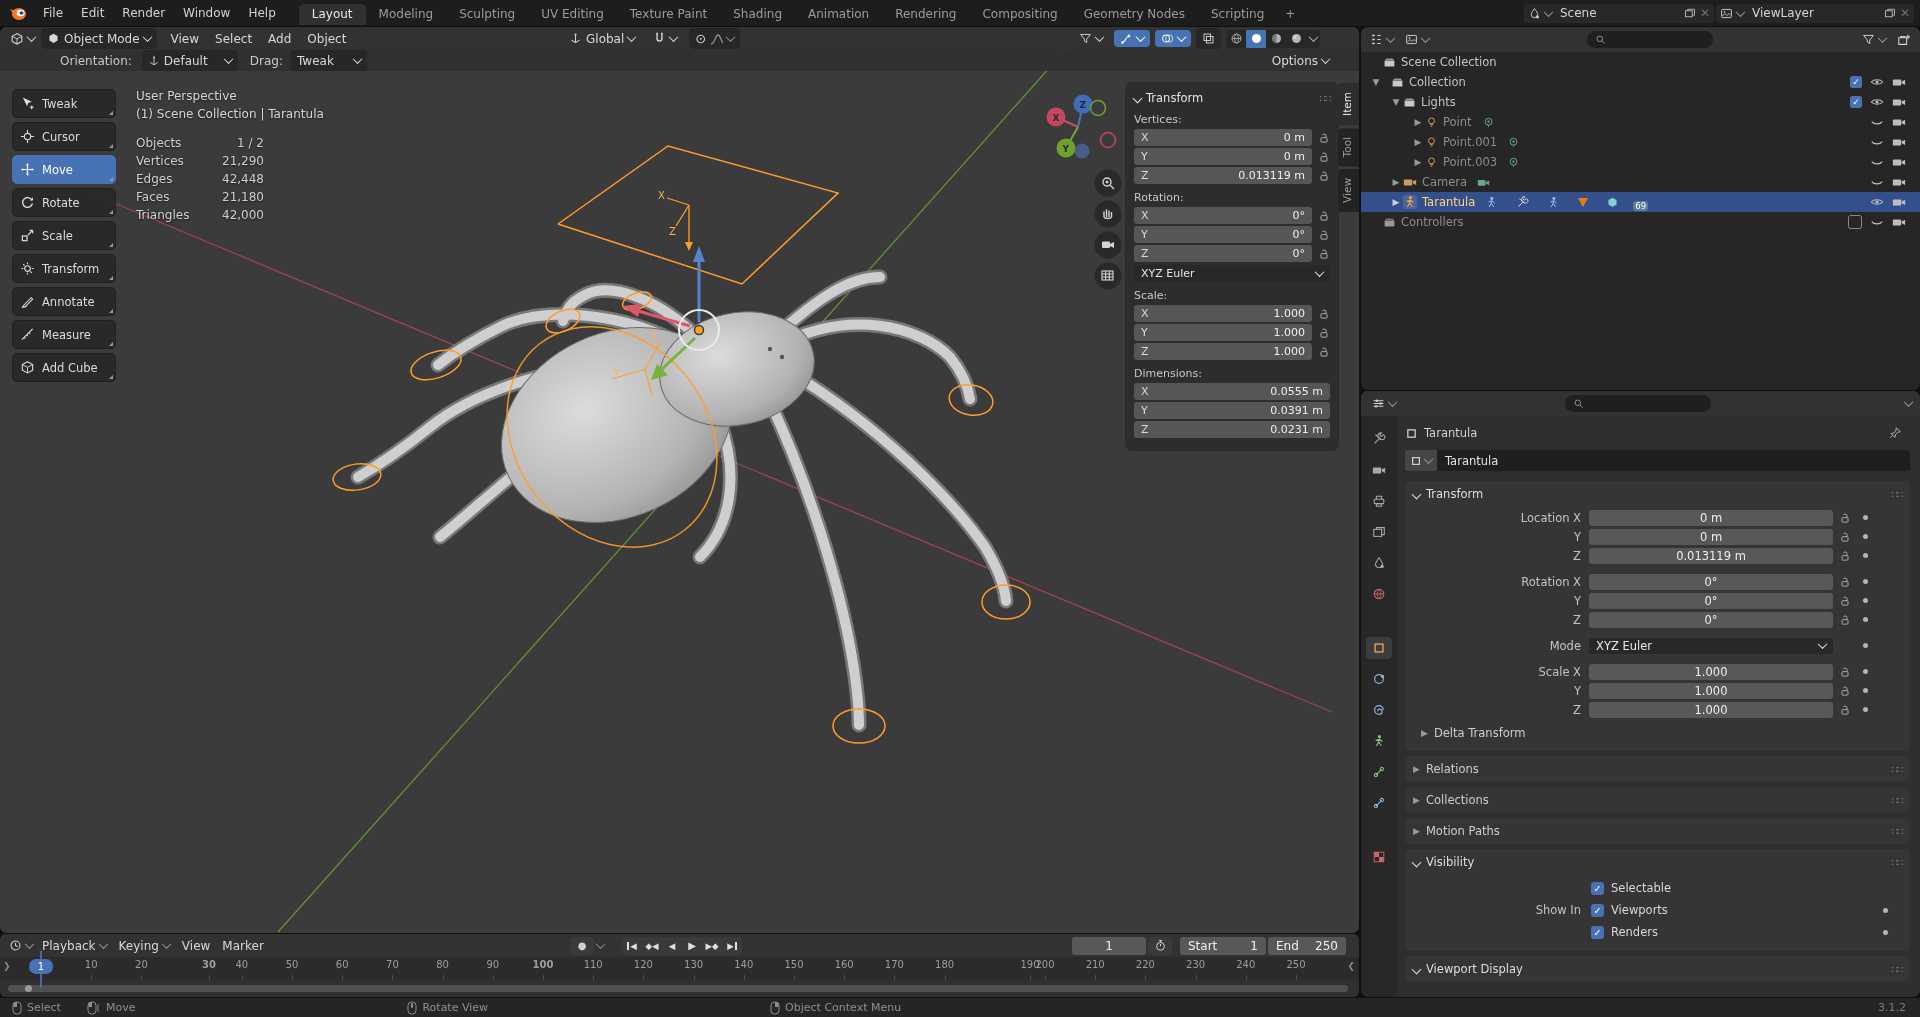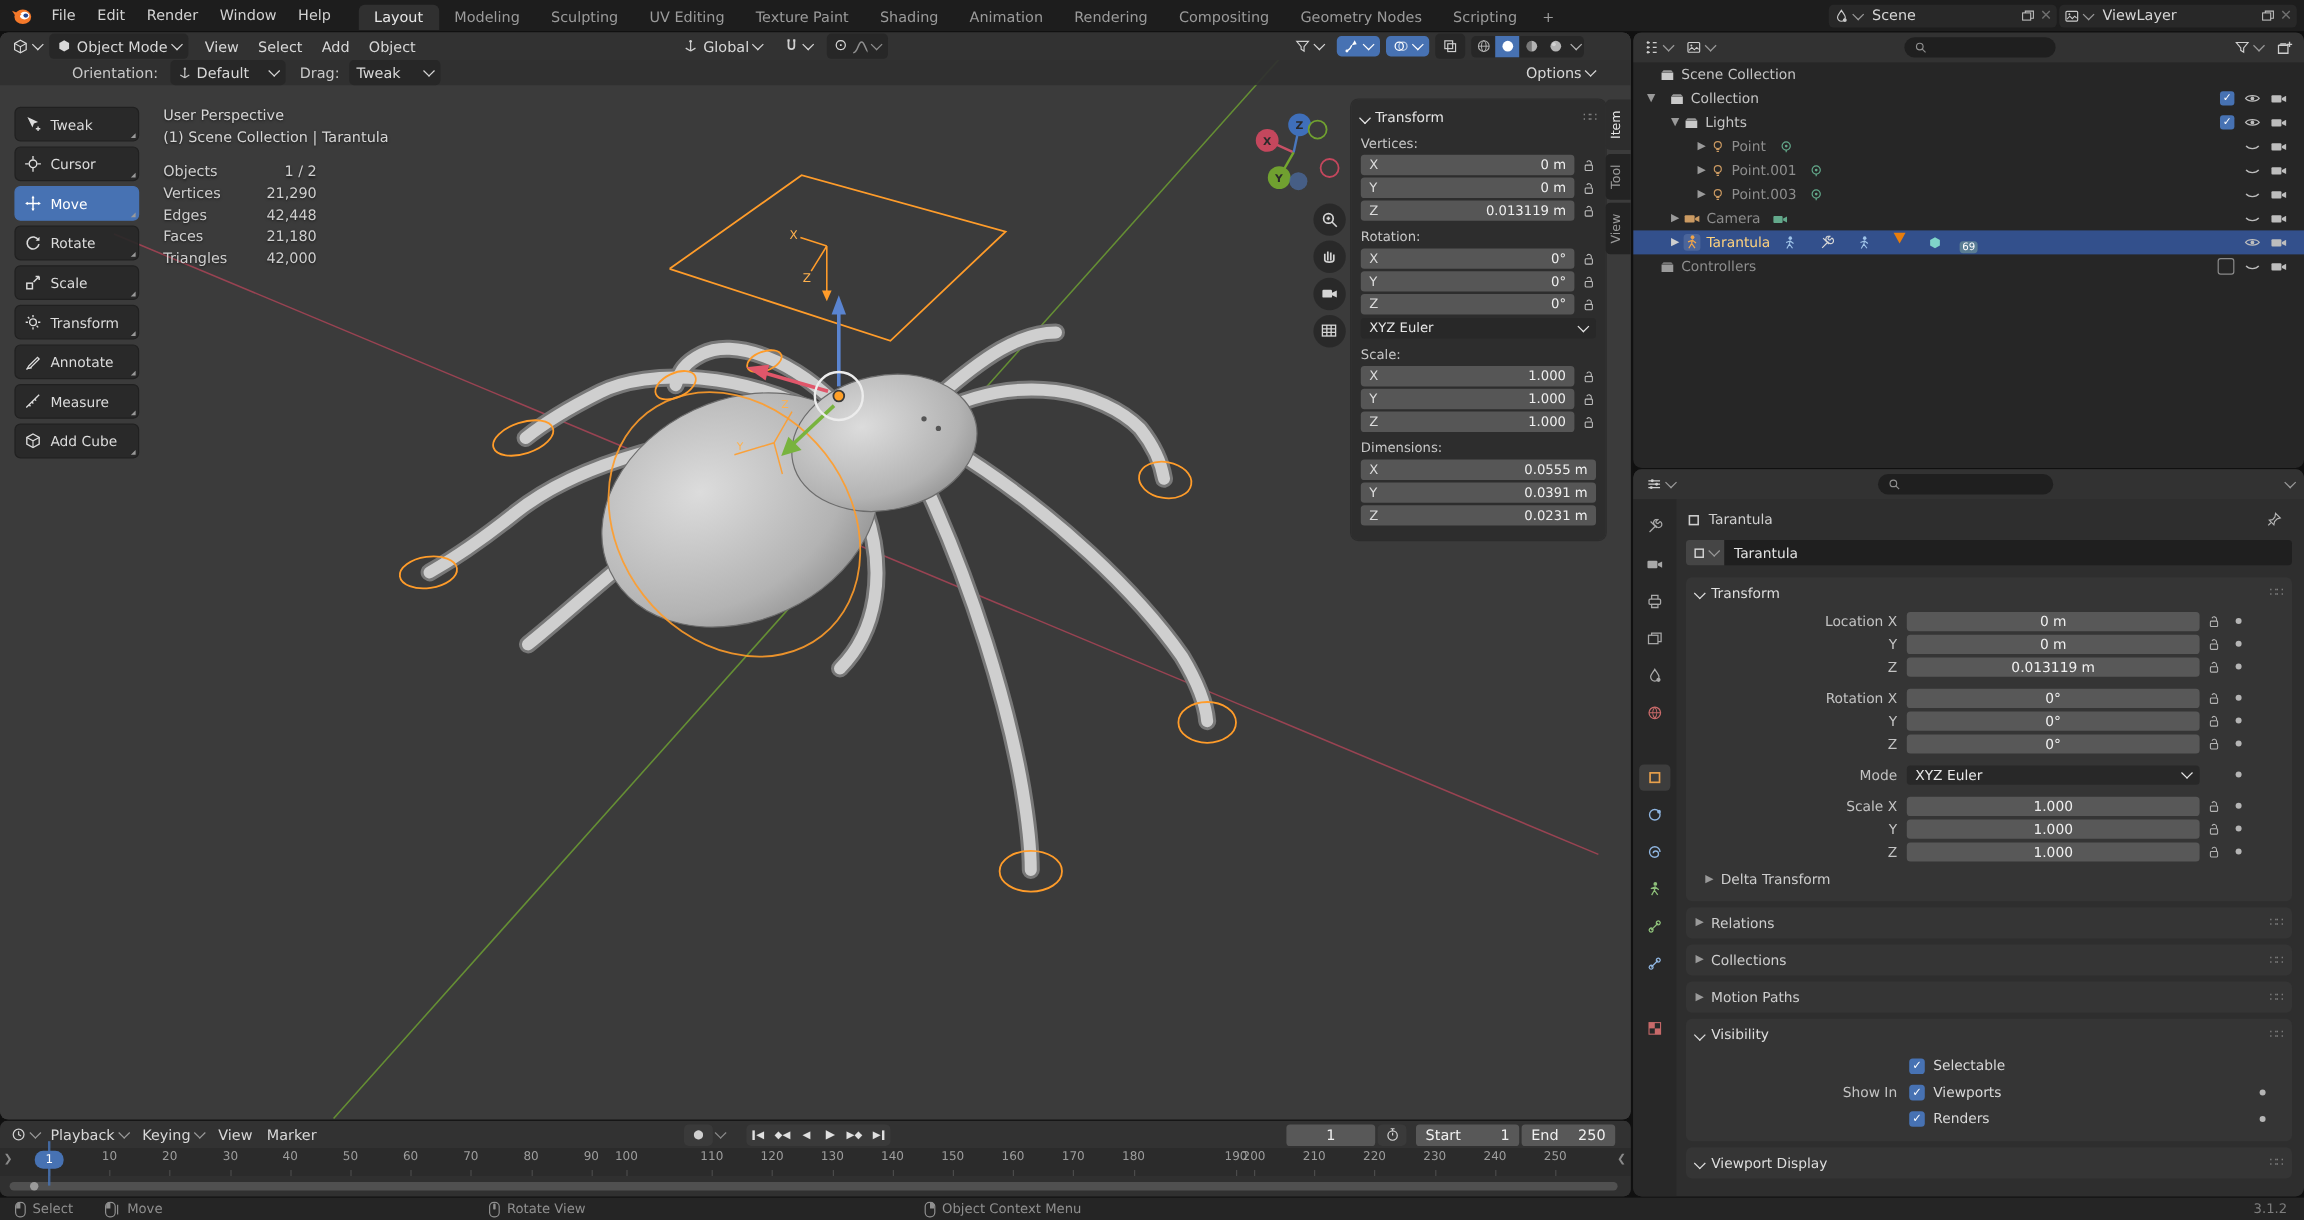--- a/index.html
+++ b/index.html
@@ -61,21 +61,21 @@
   .olrow{display:flex;align-items:center;height:20px;padding-left:8px;color:#c4c4c4;position:relative}
   .olrow .lbl{margin-left:5px}
   .olrow .disc{width:14px;color:#9a9a9a;font-size:9px;text-align:center}
   .olrow.dim,.olrow.dim .lbl{color:#8d8d8d}
   .olrow.sel{background:#33508c}
   .olrow.sel .lbl{color:#ffd37e}
   .olright{position:absolute;right:14px;display:flex;gap:8px;align-items:center;color:#bdbdbd}
   .cb{width:12px;height:12px;border-radius:2.5px;background:#4772b3;display:flex;align-items:center;justify-content:center;
     color:#fff;font-size:9px;line-height:1}
   .cb.empty{background:transparent;border:1px solid #8a8a8a}
-  .olex{display:flex;gap:18px;margin-left:10px;}
+  .olex{display:flex;gap:18px;margin-left:10px;align-items:center}
   .badge{background:#5a7d94;color:#fff;border-radius:3px;font-size:8.5px;padding:0 2px;margin-left:-4px;margin-top:7px}
   
   #properties{left:1361px;top:391px;width:559px;height:606px;background:#2e2e2e;border-radius:7px;font-size:11.5px;color:#c9c9c9}
   #pr-header{display:flex;align-items:center;height:25px;background:#323232;padding:0 8px;gap:6px}
   #pr-tabs{position:absolute;left:0;top:25px;bottom:0;width:36px;background:#282828;display:flex;flex-direction:column;
     align-items:center;padding-top:12px;gap:9px}
   .ptab{width:26px;height:22px;display:flex;align-items:center;justify-content:center;border-radius:4px;color:#a8a8a8}
   .ptab.active{background:#3d3d3d}
   .ptab.spacer{height:14px}
   #pr-body{position:absolute;left:36px;top:25px;right:0;bottom:0;padding:6px 10px 0 8px}
@@ -1452,28 +1452,28 @@
         <span style="margin-left:auto">250</span>
     </div>
   </div>
 
   <div id="tl-ruler">
     <span style="position:absolute;left:3px;top:4px;color:#8a8a8a;font-size:9px">❯</span>
     <div>
         <div class="tick" style="left: 29px;"><span>1</span><i></i></div>
         <div class="tick" style="left: 79.2px;"><span>10</span><i></i></div>
         <div class="tick" style="left: 129.4px;"><span>20</span><i></i></div>
-        <div class="tick" style="left: 180px;"><span>30</span><i></i></div>
+        <div class="tick" style="left: 197px; font-weight: bold;"><span>30</span><i></i></div>
         <div class="tick" style="left: 229.8px;"><span>40</span><i></i></div>
         <div class="tick" style="left: 280px;"><span>50</span><i></i></div>
         <div class="tick" style="left: 330.2px;"><span>60</span><i></i></div>
         <div class="tick" style="left: 380.4px;"><span>70</span><i></i></div>
         <div class="tick" style="left: 430.6px;"><span>80</span><i></i></div>
         <div class="tick" style="left: 480.8px;"><span>90</span><i></i></div>
-        <div class="tick" style="left: 510px;"><span>100</span><i></i></div>
+        <div class="tick" style="left: 531px; font-weight: bold;"><span>100</span><i></i></div>
         <div class="tick" style="left: 581.2px;"><span>110</span><i></i></div>
         <div class="tick" style="left: 631.4px;"><span>120</span><i></i></div>
         <div class="tick" style="left: 681.6px;"><span>130</span><i></i></div>
         <div class="tick" style="left: 731.8px;"><span>140</span><i></i></div>
         <div class="tick" style="left: 782px;"><span>150</span><i></i></div>
         <div class="tick" style="left: 832.2px;"><span>160</span><i></i></div>
         <div class="tick" style="left: 882.4px;"><span>170</span><i></i></div>
         <div class="tick" style="left: 932.6px;"><span>180</span><i></i></div>
         <div class="tick" style="left: 1018px;"><span>190</span><i></i></div>
         <div class="tick" style="left: 1033px;"><span>200</span><i></i></div>

